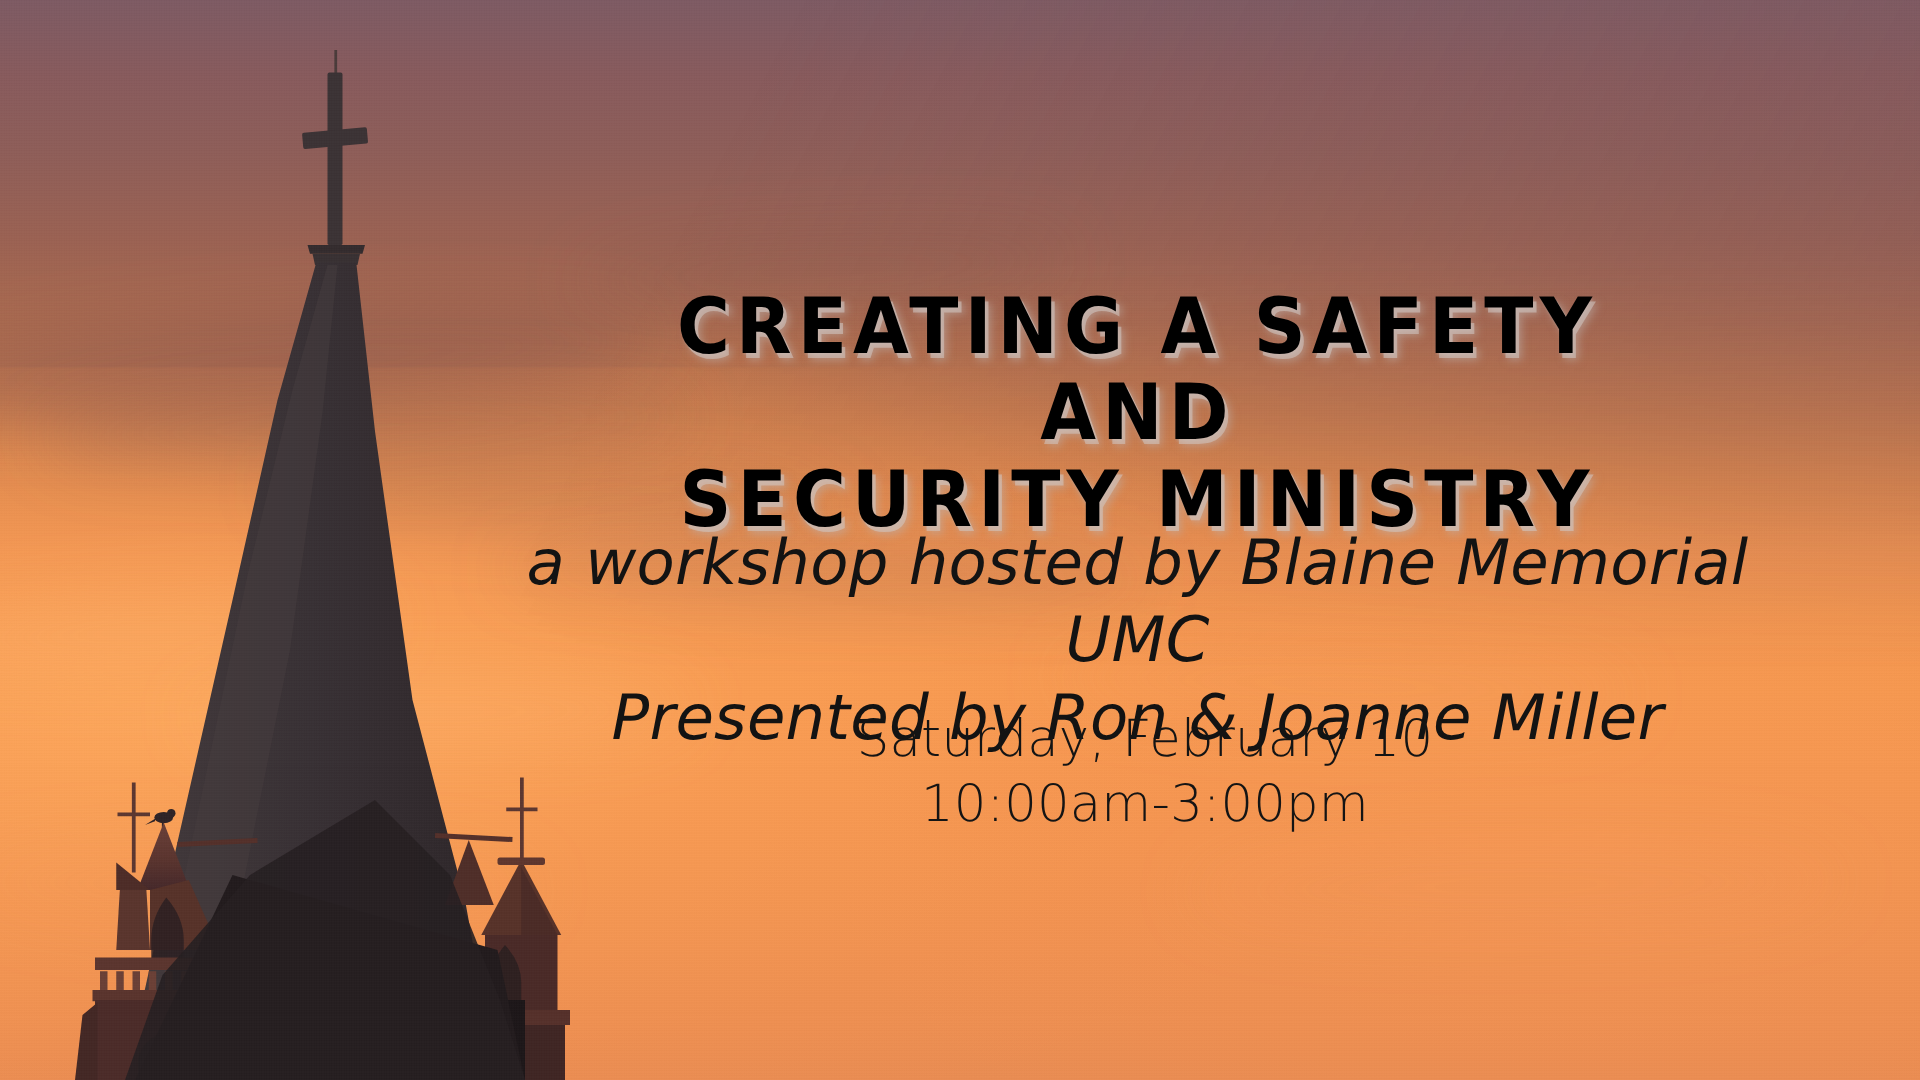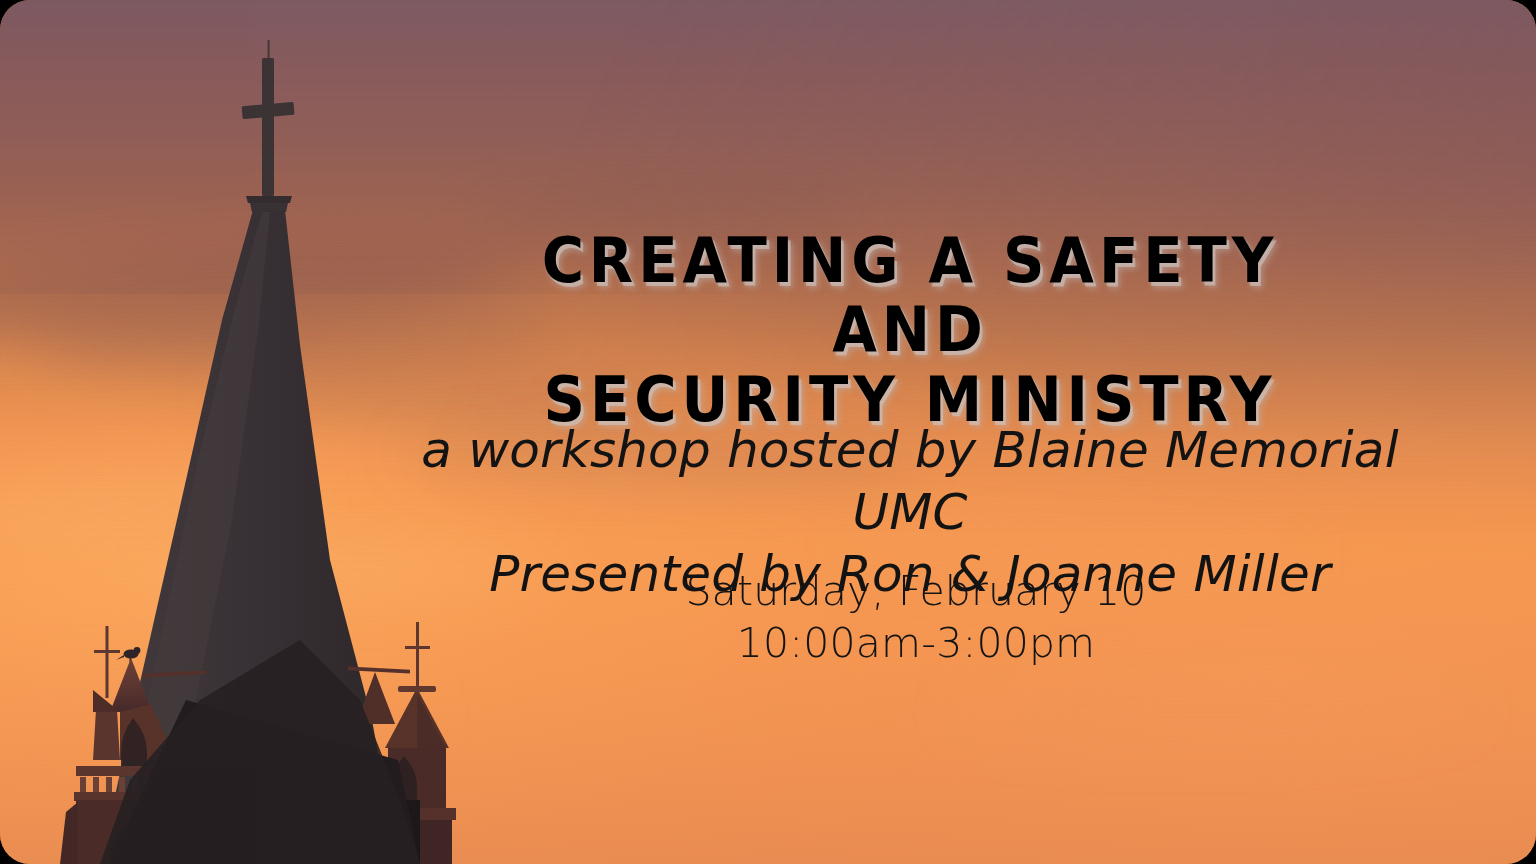--- a/index.html
+++ b/index.html
@@ -8,21 +8,20 @@
     padding: 0;
     background: #000;
   }
   #poster {
     position: relative;
     width: 1536px;
     height: 864px;
     overflow: hidden;
     font-family: "Liberation Sans", sans-serif;
     background: #a16207;
-    border-radius: 30px;
   }
 
   
   .sky-base {
     position: absolute;
     inset: 0;
     background:
       linear-gradient(to bottom,
         #7d5a63 0%,
         #875a5c 7%,

